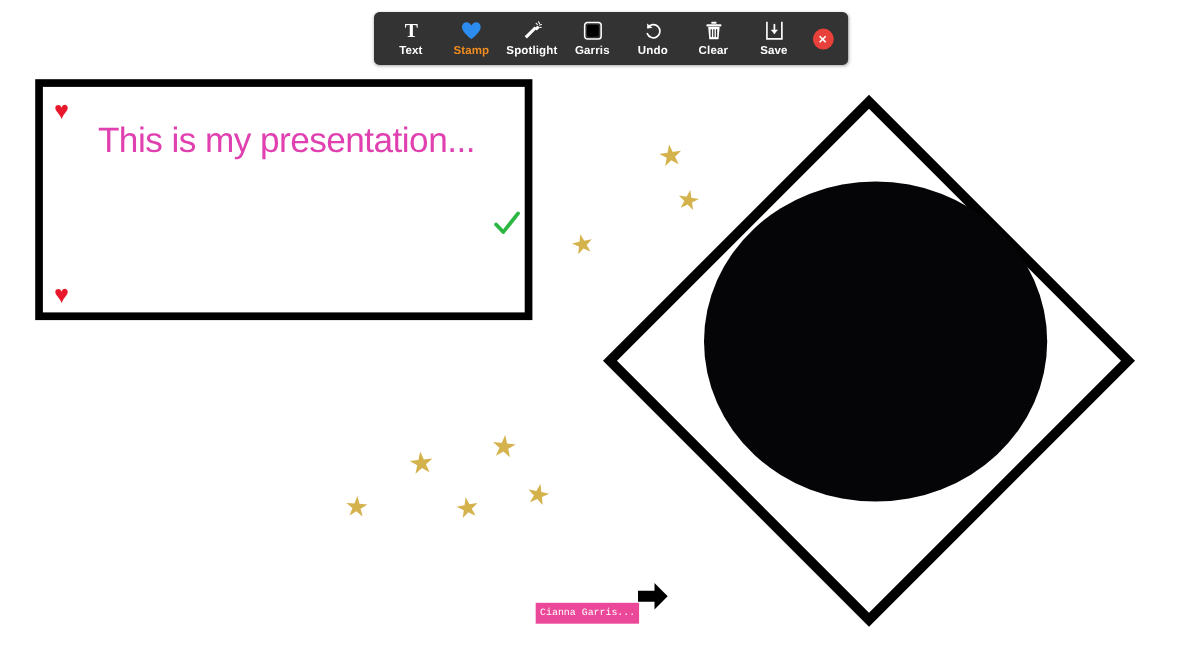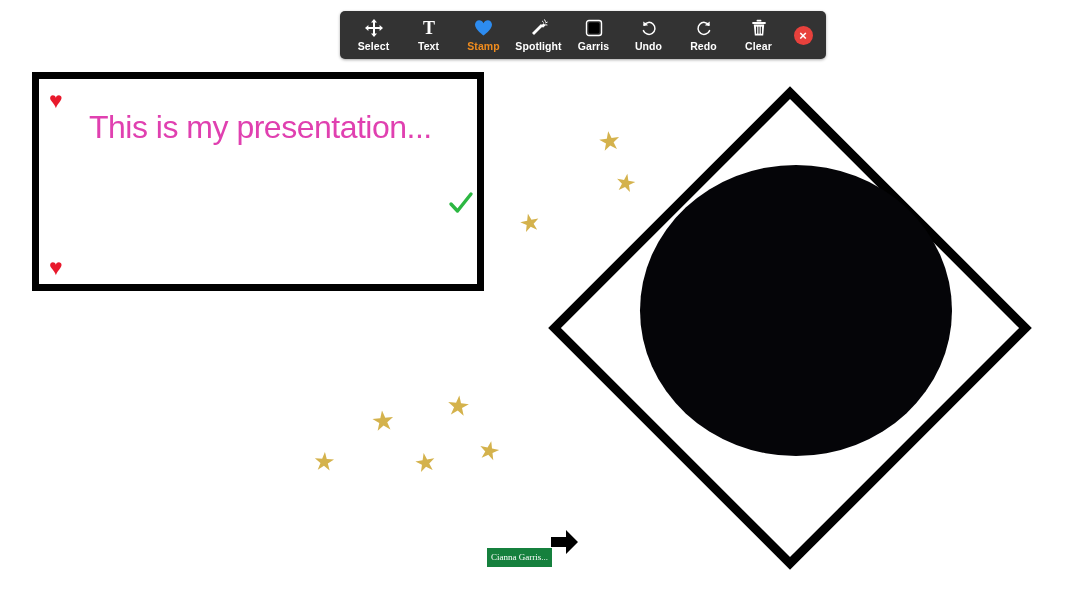--- a/index.html
+++ b/index.html
@@ -106,27 +106,27 @@
   
   #remote-cursor {
     position: absolute;
     left: 487px;
     top: 528px;
     height: 28px;
     display: flex;
     align-items: center;
   }
   #remote-cursor .cursor-label {
-    background: #15803d;
+    background: #ec4899;
     color: #ffffff;
     font-size: 9px;
     line-height: 1;
     padding: 5px 4px 5px 4px;
     white-space: nowrap;
-    font-family: Liberation Serif, serif;
+    font-family: Liberation Mono, monospace;
     margin-top: 31px;
   }
   #remote-cursor .cursor-arrow {
     width: 28px;
     height: 28px;
     margin-left: -1px;
   }
 
   
   #toolbar {
@@ -220,28 +220,20 @@
     <span class="cursor-label">Cianna Garris...</span>
     <svg class="cursor-arrow" viewBox="0 0 28 28">
       <path d="M0 9 L15 9 L15 2 L27 14 L15 26 L15 19 L0 19 Z" fill="#000000"></path>
     </svg>
   </div>
 
 </div>
 
 <div id="toolbar">
 
-  <div class="tool">
-    <span class="tool-icon">
-      <svg width="18" height="18" viewBox="0 0 18 18" fill="#ffffff">
-        <path d="M9 0 L12 3.4 L10 3.4 L10 8 L14.6 8 L14.6 6 L18 9 L14.6 12 L14.6 10 L10 10 L10 14.6 L12 14.6 L9 18 L6 14.6 L8 14.6 L8 10 L3.4 10 L3.4 12 L0 9 L3.4 6 L3.4 8 L8 8 L8 3.4 L6 3.4 Z"></path>
-      </svg>
-    </span>
-    <span class="tool-label">Select</span>
-  </div>
 
   <div class="tool">
     <span class="tool-icon">
       <svg width="18" height="18" viewBox="0 0 18 18">
         <text x="9" y="15" font-family="'Liberation Serif', serif" font-size="18" font-weight="bold" fill="#ffffff" text-anchor="middle">T</text>
       </svg>
     </span>
     <span class="tool-label">Text</span>
   </div>
 
@@ -280,40 +272,41 @@
   <div class="tool">
     <span class="tool-icon">
       <svg width="18" height="18" viewBox="0 0 18 18">
         <path d="M4 6 A6 6 0 1 1 3.4 11.6" fill="none" stroke="#ffffff" stroke-width="1.5" stroke-linecap="round"></path>
         <path d="M3.2 2.4 L3.6 7 L8.2 6.2 Z" fill="#ffffff"></path>
       </svg>
     </span>
     <span class="tool-label">Undo</span>
   </div>
 
-  <div class="tool">
-    <span class="tool-icon">
-      <svg width="18" height="18" viewBox="0 0 18 18">
-        <path d="M14 6 A6 6 0 1 0 14.6 11.6" fill="none" stroke="#ffffff" stroke-width="1.5" stroke-linecap="round"></path>
-        <path d="M14.8 2.4 L14.4 7 L9.8 6.2 Z" fill="#ffffff"></path>
-      </svg>
-    </span>
-    <span class="tool-label">Redo</span>
-  </div>
 
   <div class="tool">
     <span class="tool-icon">
       <svg width="18" height="18" viewBox="0 0 18 18">
         <rect x="6.6" y="0.8" width="4.8" height="1.8" rx="0.6" fill="#ffffff"></rect>
         <rect x="2.2" y="3" width="13.6" height="2" rx="0.7" fill="#ffffff"></rect>
         <path d="M3.8 5.6 L14.2 5.6 L13.2 16.6 L4.8 16.6 Z" fill="#ffffff"></path>
         <path d="M6.6 8 L6.6 14.2 M9 8 L9 14.2 M11.4 8 L11.4 14.2" stroke="#333333" stroke-width="1.2" stroke-linecap="round"></path>
       </svg>
     </span>
     <span class="tool-label">Clear</span>
   </div>
 
+  <div class="tool">
+    <span class="tool-icon">
+      <svg width="18" height="18" viewBox="0 0 18 18">
+        <path d="M2.2 0.8 L2.2 16.4 L15.8 16.4 L15.8 0.8" fill="none" stroke="#ffffff" stroke-width="1.5"></path>
+        <path d="M9 3.4 L9 11" stroke="#ffffff" stroke-width="1.6" stroke-linecap="round"></path>
+        <path d="M5.6 8 L9 11.6 L12.4 8 Z" fill="#ffffff"></path>
+      </svg>
+    </span>
+    <span class="tool-label">Save</span>
+  </div>
 
   <div id="close-button">
     <span class="close-circle">×</span>
   </div>
 
 </div>
 
 </body></html>

